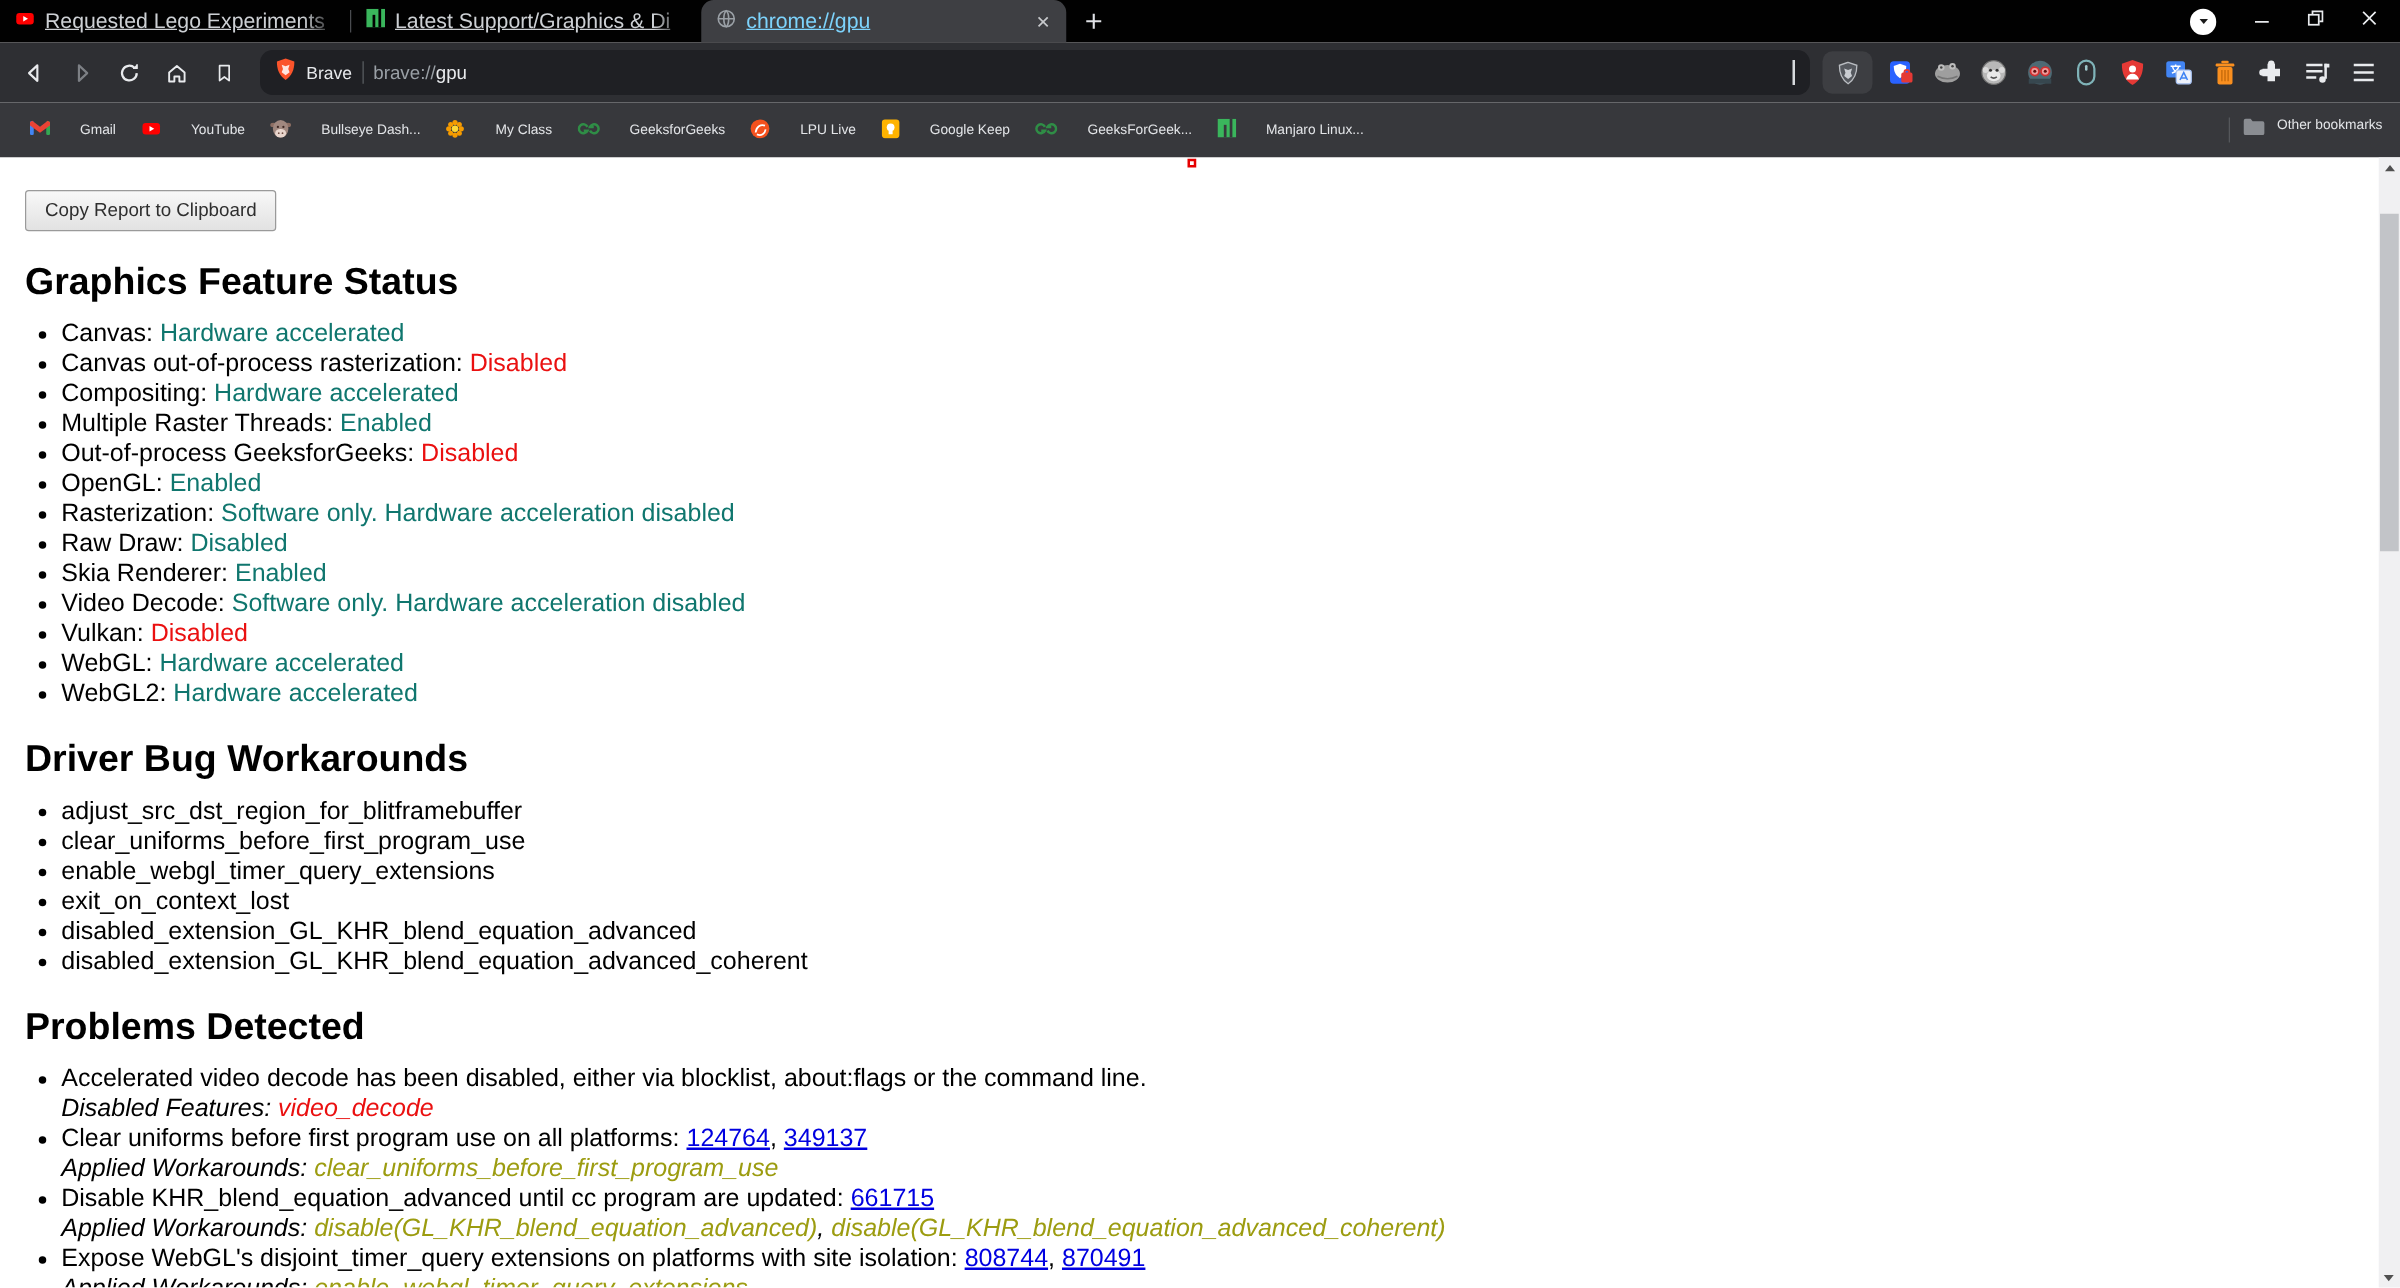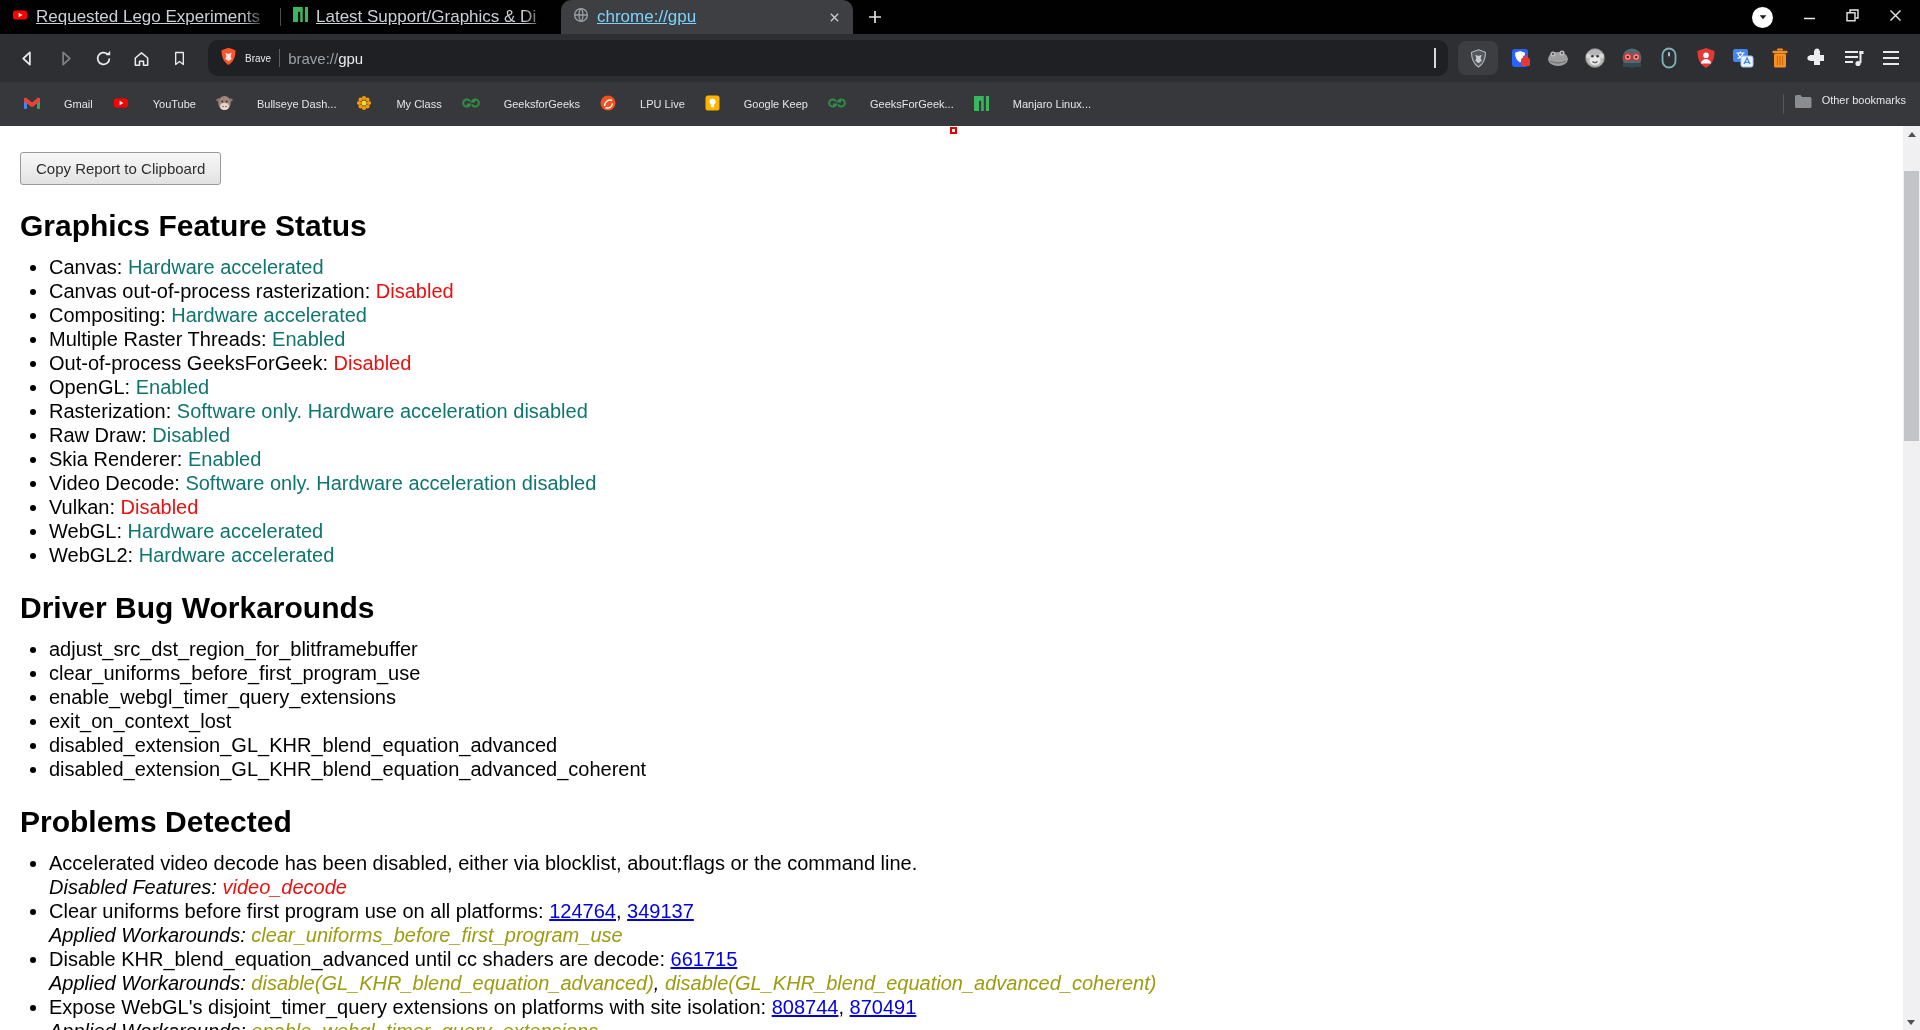--- a/index.html
+++ b/index.html
@@ -23,21 +23,21 @@
          display:flex; align-items:center; justify-content:center; }
   .win-controls { margin-left:auto; display:flex; align-items:center; gap:30px; padding-right:18px; height:34px; }
   .chev-circle { width:21px; height:21px; background:#fff; border-radius:50%;
          display:flex; align-items:center; justify-content:center; }
 
   
   .navbar { height:48px; background:#2e2f33; display:flex; align-items:center; padding:0 10px; gap:4px; }
   .nav-btn { width:34px; height:34px; display:flex; align-items:center; justify-content:center; border-radius:50%; }
   .urlbar { flex:1; height:36px; background:#1f2024; border-radius:10px; margin:0 6px 0 8px;
             display:flex; align-items:center; padding:0 12px; gap:8px; min-width:0; }
-  .urlbar-brand { color:#e8eaed; font-size:10px; }
+  .urlbar-brand { color:#e8eaed; font-size:14px; }
   .urlbar-divider { width:1px; height:18px; background:#5a5d61; }
   .url-text { font-size:15px; white-space:nowrap; }
   .url-scheme { color:#9aa0a6; }
   .url-host { color:#e8eaed; }
   .urlbar-caret { margin-left:auto; width:2px; height:20px; background:#d7dadd; }
   .shield-btn { width:40px; height:34px; background:#3d3e42; border-radius:8px;
                 display:flex; align-items:center; justify-content:center; }
   .ext-row { display:flex; align-items:center; gap:7px; padding:0 4px; }
   .ext-btn { width:30px; height:30px; display:flex; align-items:center; justify-content:center; }
 
@@ -417,21 +417,21 @@
   <div class="red-artifact"></div>
 
   <button class="copy-btn">Copy Report to Clipboard</button>
 
   <h2>Graphics Feature Status</h2>
   <ul>
     <li><span>Canvas:</span> <span class="st" data-status="ok">Hardware accelerated</span></li>
     <li><span>Canvas out-of-process rasterization:</span> <span class="st" data-status="bad">Disabled</span></li>
     <li><span>Compositing:</span> <span class="st" data-status="ok">Hardware accelerated</span></li>
     <li><span>Multiple Raster Threads:</span> <span class="st" data-status="ok">Enabled</span></li>
-    <li><span>Out-of-process GeeksForGeek:</span> <span class="st" data-status="bad">Disabled</span></li>
+    <li><span>Out-of-process GeeksforGeeks:</span> <span class="st" data-status="bad">Disabled</span></li>
     <li><span>OpenGL:</span> <span class="st" data-status="ok">Enabled</span></li>
     <li><span>Rasterization:</span> <span class="st" data-status="soft">Software only. Hardware acceleration disabled</span></li>
     <li><span>Raw Draw:</span> <span class="st" data-status="soft">Disabled</span></li>
     <li><span>Skia Renderer:</span> <span class="st" data-status="ok">Enabled</span></li>
     <li><span>Video Decode:</span> <span class="st" data-status="soft">Software only. Hardware acceleration disabled</span></li>
     <li><span>Vulkan:</span> <span class="st" data-status="bad">Disabled</span></li>
     <li><span>WebGL:</span> <span class="st" data-status="ok">Hardware accelerated</span></li>
     <li><span>WebGL2:</span> <span class="st" data-status="ok">Hardware accelerated</span></li>
   </ul>
 
@@ -452,21 +452,21 @@
       <div class="pline"><span>Accelerated video decode has been disabled, either via blocklist, about:flags or the command line.</span></div>
       <div class="wline"><span>Disabled Features:</span> <span class="wval" data-status="bad">video_decode</span></div>
     </li>
 
     <li>
       <div class="pline"><span>Clear uniforms before first program use on all platforms:</span> <a class="plink">124764</a><span>, </span><a class="plink">349137</a></div>
       <div class="wline"><span>Applied Workarounds:</span> <span class="wval" data-status="soft">clear_uniforms_before_first_program_use</span></div>
     </li>
 
     <li>
-      <div class="pline"><span>Disable KHR_blend_equation_advanced until cc shaders are decode:</span> <a class="plink">661715</a></div>
+      <div class="pline"><span>Disable KHR_blend_equation_advanced until cc program are updated:</span> <a class="plink">661715</a></div>
       <div class="wline"><span>Applied Workarounds:</span> <span class="wval" data-status="soft">disable(GL_KHR_blend_equation_advanced)</span><span>, </span><span class="wval" data-status="soft">disable(GL_KHR_blend_equation_advanced_coherent)</span></div>
     </li>
 
     <li>
       <div class="pline"><span>Expose WebGL's disjoint_timer_query extensions on platforms with site isolation:</span> <a class="plink">808744</a><span>, </span><a class="plink">870491</a></div>
       <div class="wline"><span>Applied Workarounds:</span> <span class="wval" data-status="soft">enable_webgl_timer_query_extensions</span></div>
     </li>
 
   </ul>
 </div>

